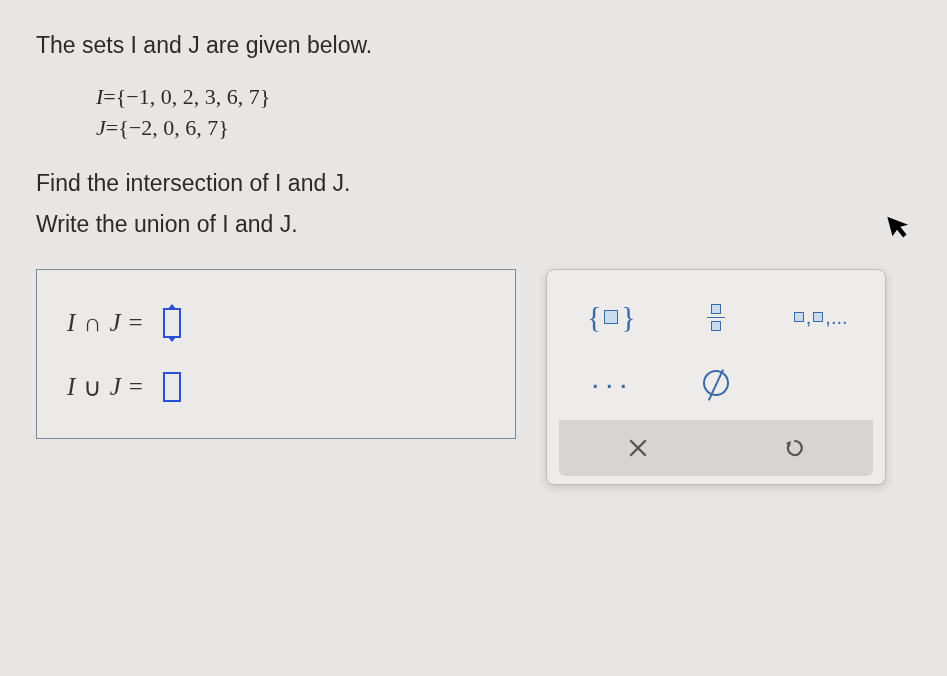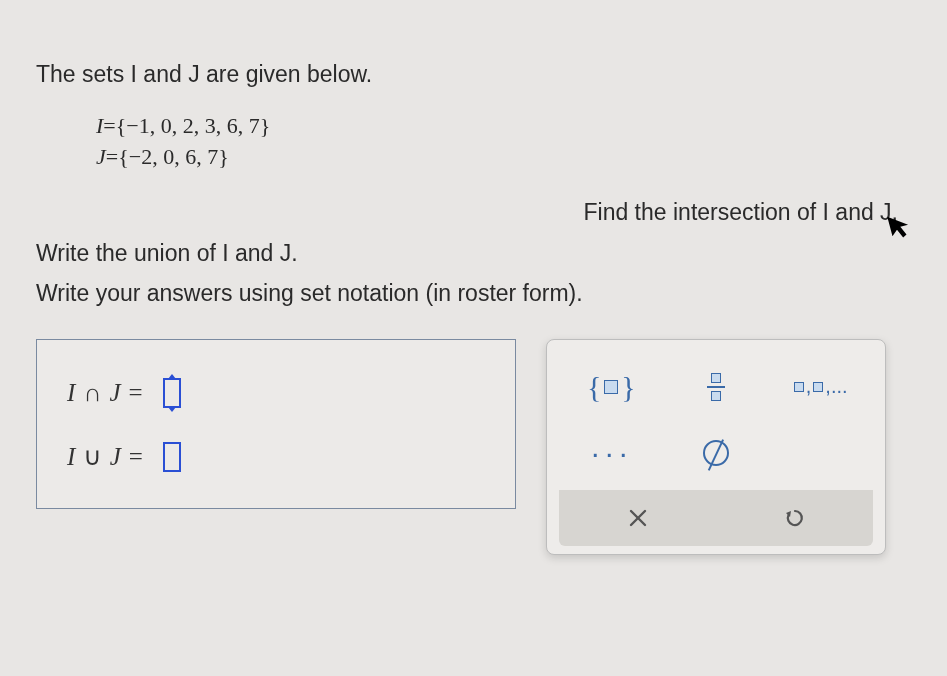--- a/index.html
+++ b/index.html
@@ -8,37 +8,36 @@
     padding: 0;
     width: 947px;
     height: 676px;
     background: #e8e6e4;
     font-family: Arial, Helvetica, sans-serif;
     color: #2a2a2a;
     position: relative;
     overflow: hidden;
   }
   .content {
-    padding: 28px 49px 0 36px;
-    margin-top: 29px;
+    padding: 28px 36px 0 36px;
   }
   .line {
     font-size: 23px;
     line-height: 1.5;
     margin-bottom: 6px;
   }
   .ital { font-style: italic; font-family: 'Times New Roman', serif; }
   .math-block {
     margin: 18px 0 22px 60px;
     font-family: 'Times New Roman', serif;
     font-size: 22px;
     line-height: 1.45;
   }
   .math-block .ital { font-style: italic; }
-  .instruct { margin-top: 14px; text-align: right; }
+  .instruct { margin-top: 14px; }
 
   .answer-area {
     display: flex;
     gap: 30px;
     margin-top: 28px;
     align-items: flex-start;
   }
   .answer-box {
     border: 1.5px solid #7a8aa0;
     width: 480px;
@@ -180,21 +179,20 @@
     <div>
       <span class="ital">I</span><span>={−1, 0, 2, 3, 6, 7}</span>
     </div>
     <div>
       <span class="ital">J</span><span>={−2, 0, 6, 7}</span>
     </div>
   </div>
 
   <div class="line instruct">Find the intersection of I and J.</div>
   <div class="line">Write the union of I and J.</div>
-  <div class="line">Write your answers using set notation (in roster form).</div>
 
   <div class="answer-area">
     <div class="answer-box">
       <div class="ans-row">
         <span class="lbl">I</span>
         <span class="op">∩</span>
         <span class="lbl">J</span>
         <span class="op">=</span>
         <span class="input-slot active"></span>
       </div>

